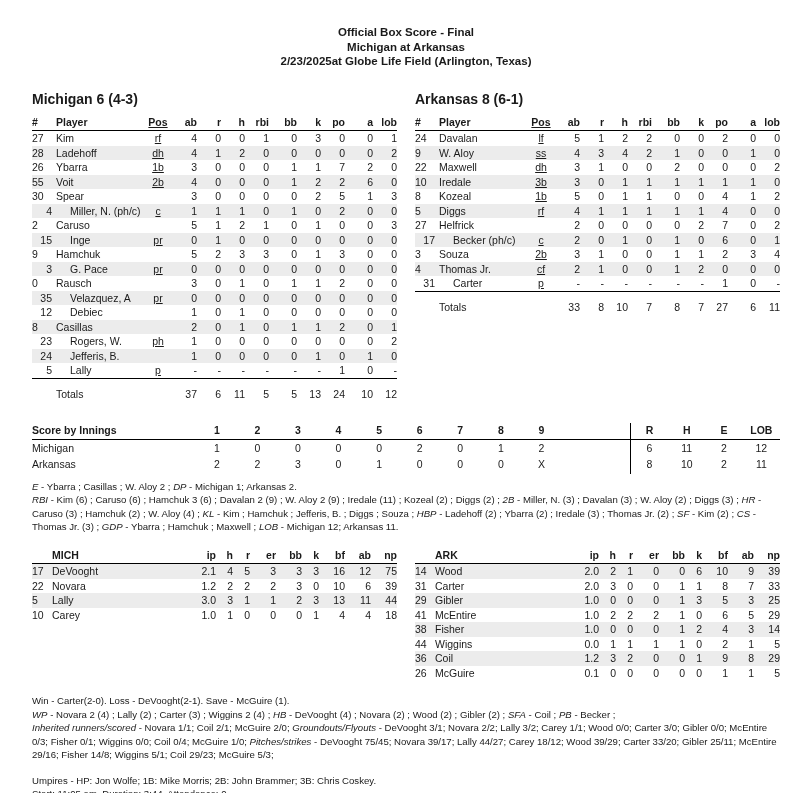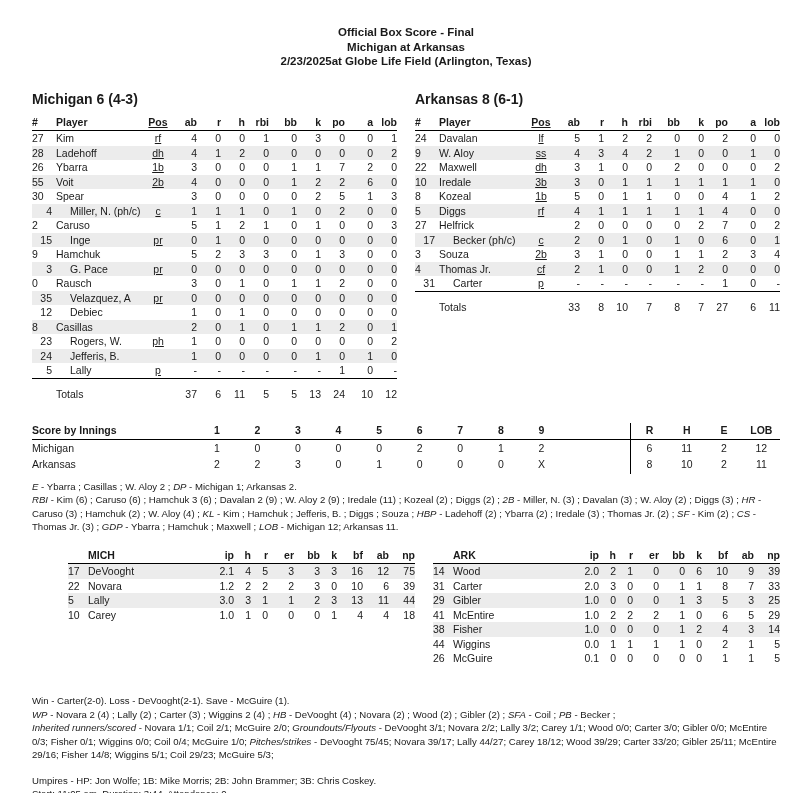--- a/index.html
+++ b/index.html
@@ -123,21 +123,20 @@
   }
   .notes p { margin: 0; }
   .notes i { font-style: italic; }
 
   
   .pitch-cols {
     display: flex;
     padding: 0 32px;
     margin-top: 14px;
     gap: 18px;
-    margin-left: 36px;
   }
   table.pt {
     border-collapse: collapse;
     width: 100%;
     font-size: 10.5px;
     line-height: 1;
   }
   table.pt th {
     font-weight: bold;
     text-align: right;
@@ -901,20 +900,33 @@
               <td class="p-ip">0.0</td>
               <td class="p-s">1</td>
               <td class="p-s">1</td>
               <td class="p-er">1</td>
               <td class="p-bb">1</td>
               <td class="p-k">0</td>
               <td class="p-bf">2</td>
               <td class="p-ab">1</td>
               <td class="p-np">5</td>
             </tr>
+            <tr class="alt">
+              <td class="p-num">36</td>
+              <td class="p-name">Coil</td>
+              <td class="p-ip">1.2</td>
+              <td class="p-s">3</td>
+              <td class="p-s">2</td>
+              <td class="p-er">0</td>
+              <td class="p-bb">0</td>
+              <td class="p-k">1</td>
+              <td class="p-bf">9</td>
+              <td class="p-ab">8</td>
+              <td class="p-np">29</td>
+            </tr>
             <tr>
               <td class="p-num">26</td>
               <td class="p-name">McGuire</td>
               <td class="p-ip">0.1</td>
               <td class="p-s">0</td>
               <td class="p-s">0</td>
               <td class="p-er">0</td>
               <td class="p-bb">0</td>
               <td class="p-k">0</td>
               <td class="p-bf">1</td>

